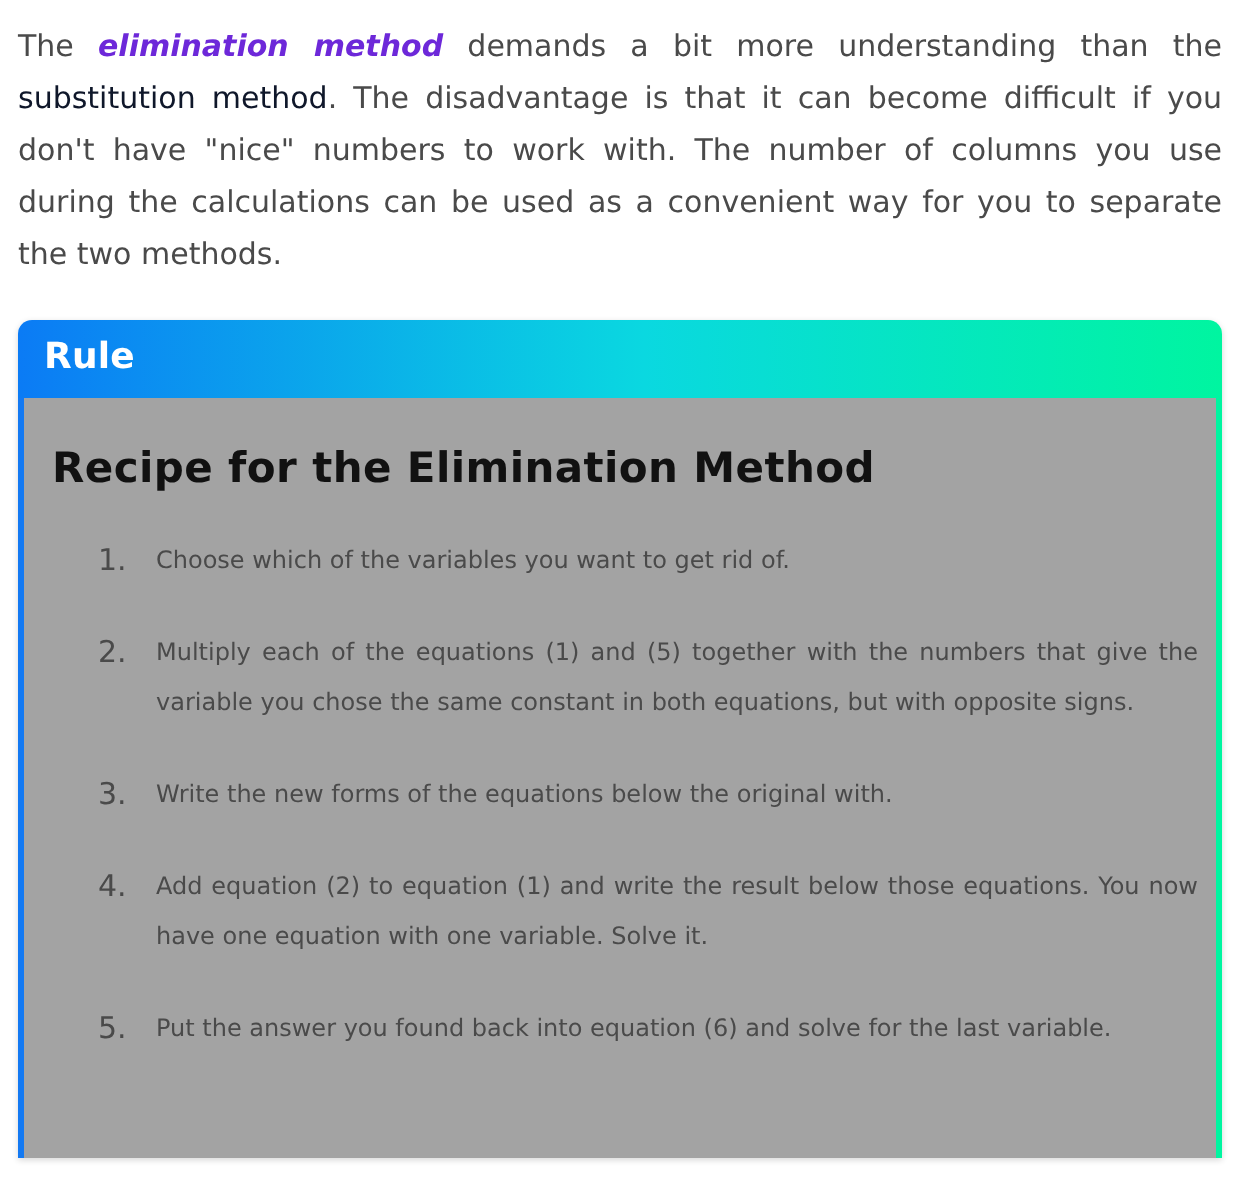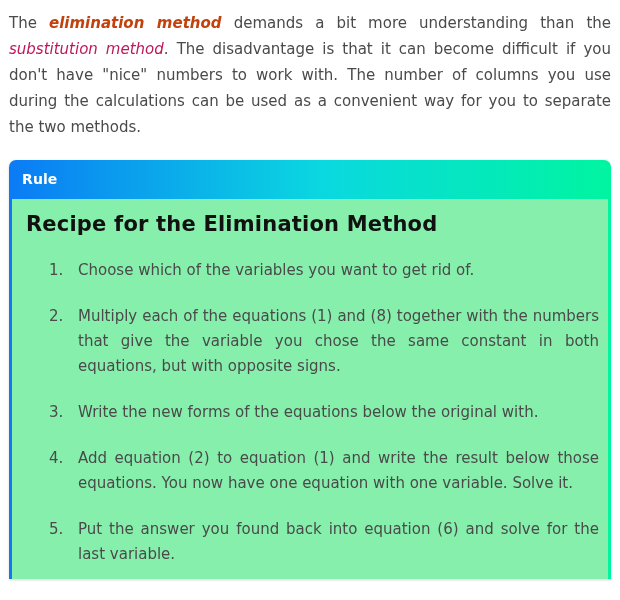--- a/index.html
+++ b/index.html
@@ -20,53 +20,52 @@
     margin: 0;
     padding: 10px 9px 0 9px;
     font-size: 15px;
     line-height: 26px;
     text-align: justify;
     color: #4a4a4a;
   }
   .intro .em-bold-italic {
     font-weight: bold;
     font-style: italic;
-    color: #c2410c;
+    color: #6d28d9;
   }
   .intro .link {
-    color: #be185d;
+    color: #0f172a;
     text-decoration: none;
-    font-style: italic;
   }
 
   
   .rule-card {
     margin: 20px 9px 0 9px;
     border-radius: 7px 7px 0 0;
     overflow: hidden;
     background: #ffffff;
     box-shadow: 0 1px 3px rgba(0,0,0,0.16);
     position: relative;
   }
   .rule-header {
     background: linear-gradient(90deg, #0b7bf5 0%, #0ad8e0 52%, #00f5a0 100%);
     padding: 9px 13px 10px 13px;
   }
   .rule-header-label {
     color: #ffffff;
     font-weight: bold;
-    font-size: 14px;
+    font-size: 18px;
     line-height: 20px;
     letter-spacing: 0.1px;
   }
   .rule-body {
     border-left: 3px solid #1379f2;
     border-right: 3px solid #00f5a0;
-    padding: 6px 9px 0 9px;
-    background: #86efac;
+    padding: 16px 9px 0 9px;
+    background: #a3a3a3;
     min-height: 380px;
     box-sizing: border-box;
   }
   .rule-title {
     margin: 5px 0 0 5px;
     font-size: 21px;
     font-weight: bold;
     color: #111111;
     line-height: 28px;
     letter-spacing: 0.2px;
@@ -77,21 +76,21 @@
     margin: 20px 0 0 0;
     padding: 0;
     list-style: none;
     counter-reset: step;
   }
   ol.steps > li {
     counter-increment: step;
     position: relative;
     padding: 0 0 0 57px;
     margin: 0 0 21px 0;
-    font-size: 15px;
+    font-size: 12px;
     line-height: 25px;
     text-align: justify;
     color: #4a4a4a;
   }
   ol.steps > li::before {
     content: counter(step) ".";
     position: absolute;
     left: 28px;
     top: 0;
     width: 22px;
@@ -107,19 +106,19 @@
 <p class="intro"><span>The </span><span class="em-bold-italic">elimination method</span><span> demands a bit more understanding than the </span><a class="link" href="#">substitution method</a><span>. The disadvantage is that it can become difficult if you don't have "nice" numbers to work with. The number of columns you use during the calculations can be used as a convenient way for you to separate the two methods.</span></p>
 
 <div class="rule-card">
   <div class="rule-header">
     <span class="rule-header-label">Rule</span>
   </div>
   <div class="rule-body">
     <div class="rule-title">Recipe for the Elimination Method</div>
     <ol class="steps">
       <li>Choose which of the variables you want to get rid of.</li>
-      <li>Multiply each of the equations (1) and (8) together with the numbers that give the variable you chose the same constant in both equations, but with opposite signs.</li>
+      <li>Multiply each of the equations (1) and (5) together with the numbers that give the variable you chose the same constant in both equations, but with opposite signs.</li>
       <li>Write the new forms of the equations below the original with.</li>
       <li>Add equation (2) to equation (1) and write the result below those equations. You now have one equation with one variable. Solve it.</li>
       <li>Put the answer you found back into equation (6) and solve for the last variable.</li>
     </ol>
   </div>
 </div>
 
 </body></html>

